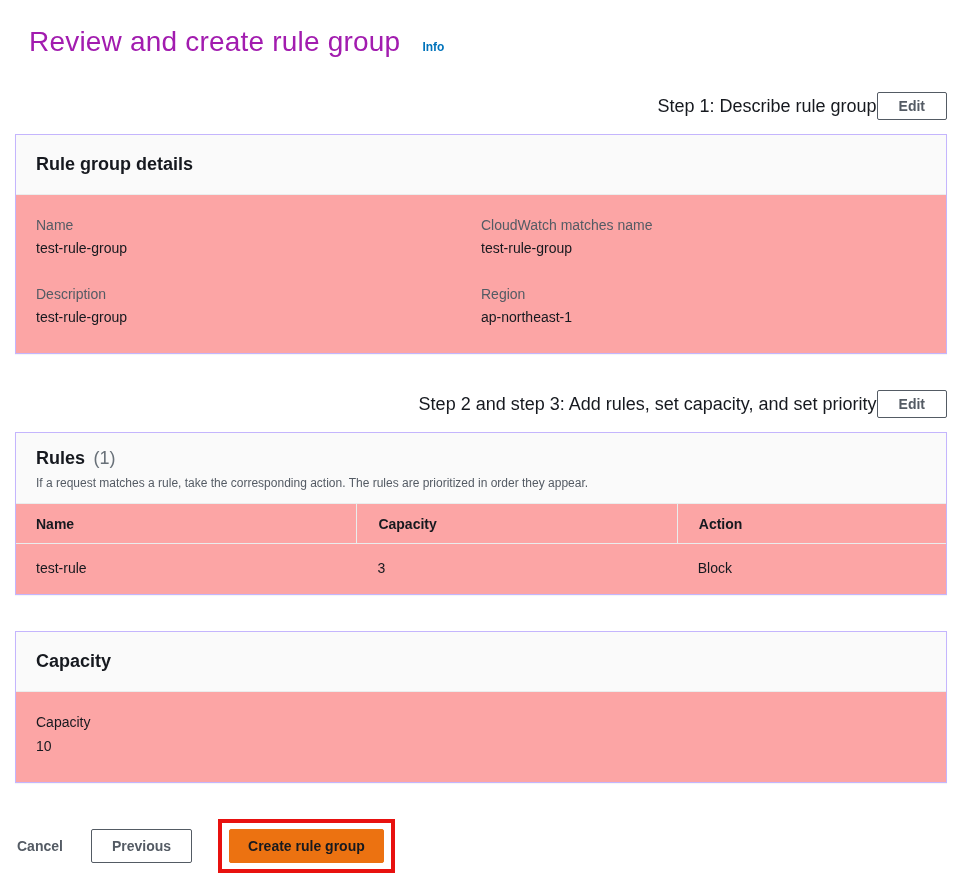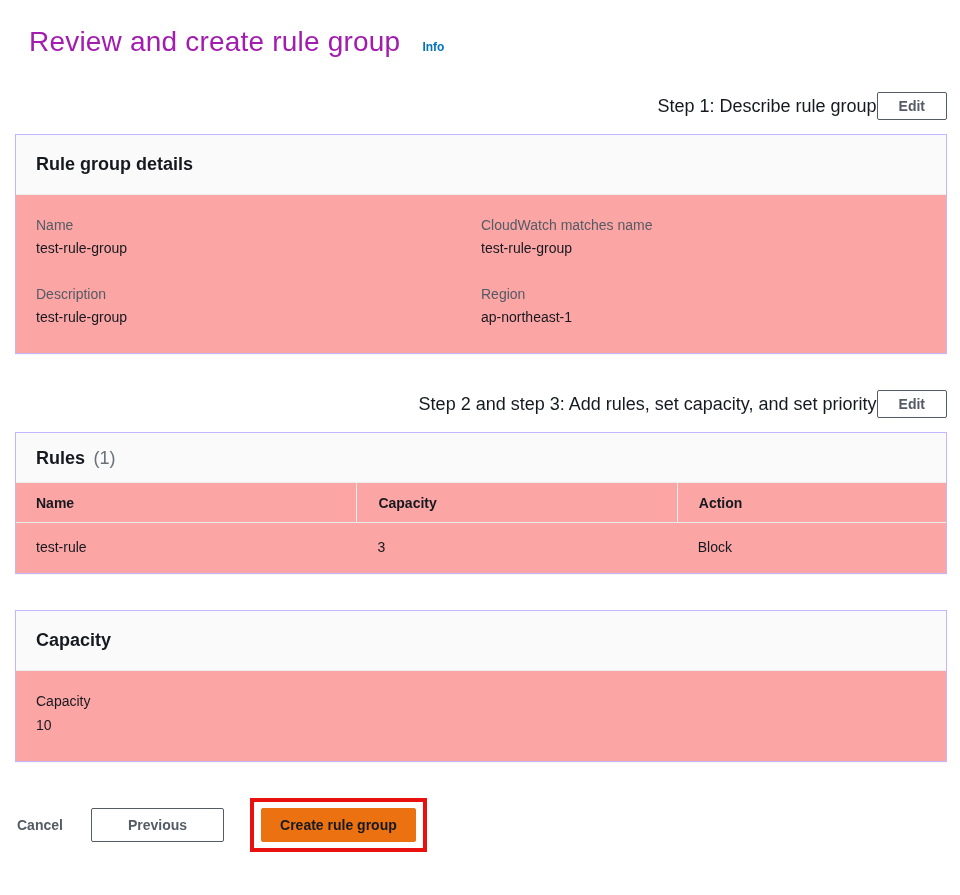--- a/index.html
+++ b/index.html
@@ -92,21 +92,21 @@
     padding: 6px 2px;
   }
   .previous-btn {
     background: #ffffff;
     border: 1px solid #545b64;
     border-radius: 2px;
     color: #545b64;
     font-weight: 700;
     font-size: 14px;
     font-family: "Liberation Sans", sans-serif;
-    padding: 8px 36px;
+    padding: 8px 20px;
     cursor: pointer;
   }
   .highlight-box {
     border: 4px solid #e8110f;
     padding: 6px 7px;
   }
   .create-btn {
     background: #ec7211;
     border: 1px solid #ec7211;
     border-radius: 2px;
@@ -164,20 +164,21 @@
     <div class="section-heading">Step 2 and step 3: Add rules, set capacity, and set priority</div>
     <button class="edit-btn">Edit</button>
   </div>
 
   <div class="card">
     <div class="card-header compact">
       <div>
         <span class="card-title">Rules</span>
         <span class="card-count">(1)</span>
       </div>
+      <div class="card-desc">If a request matches a rule, take the corresponding action. The rules are prioritized in order they appear.</div>
     </div>
     <div class="table">
       <div class="thead">
         <div class="th">Name</div>
         <div class="th sep">Capacity</div>
         <div class="th sep">Action</div>
       </div>
       <div class="trow">
         <div class="td">test-rule</div>
         <div class="td indent">3</div>

